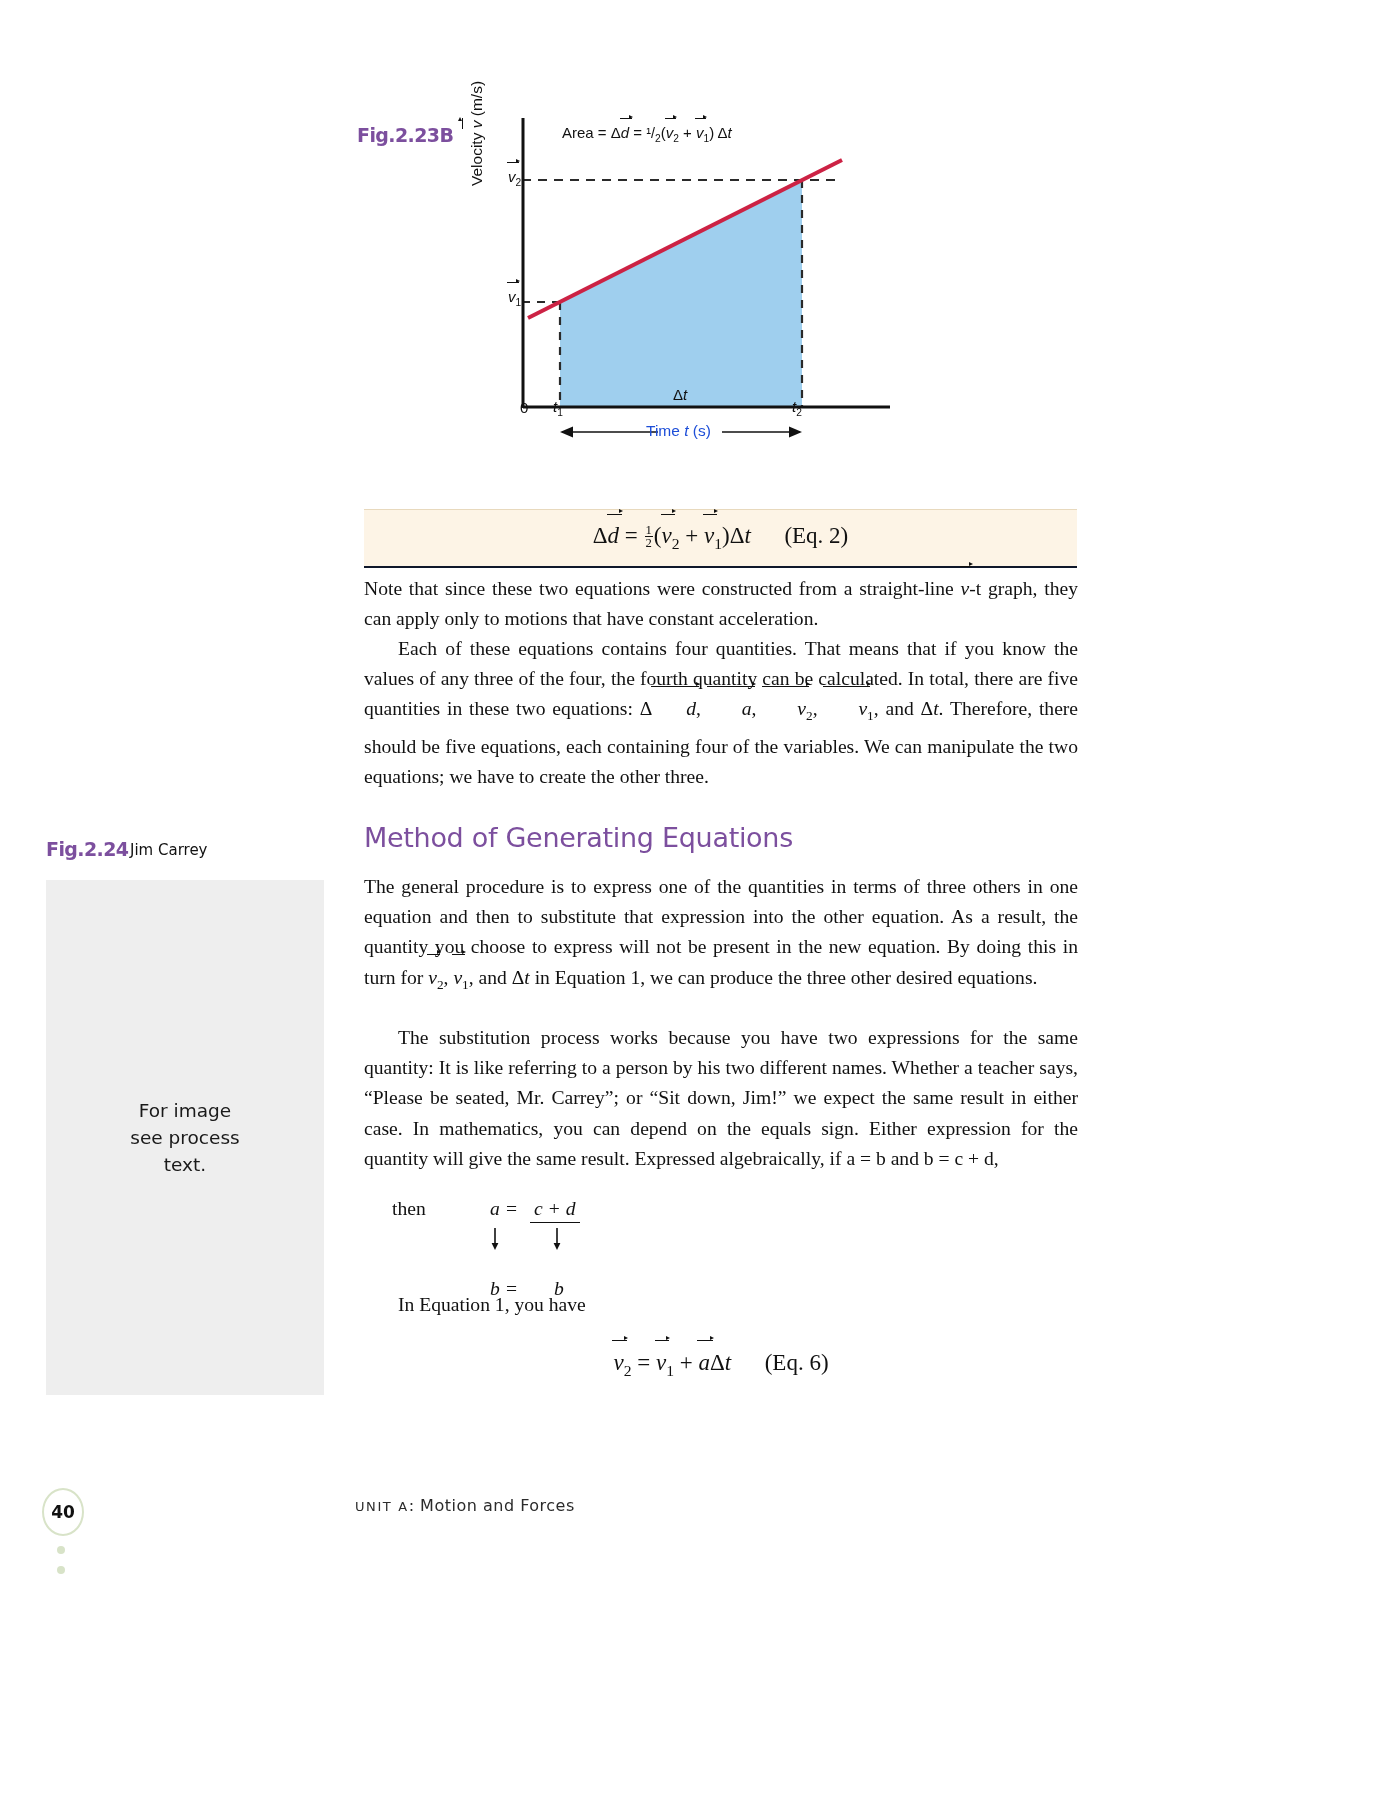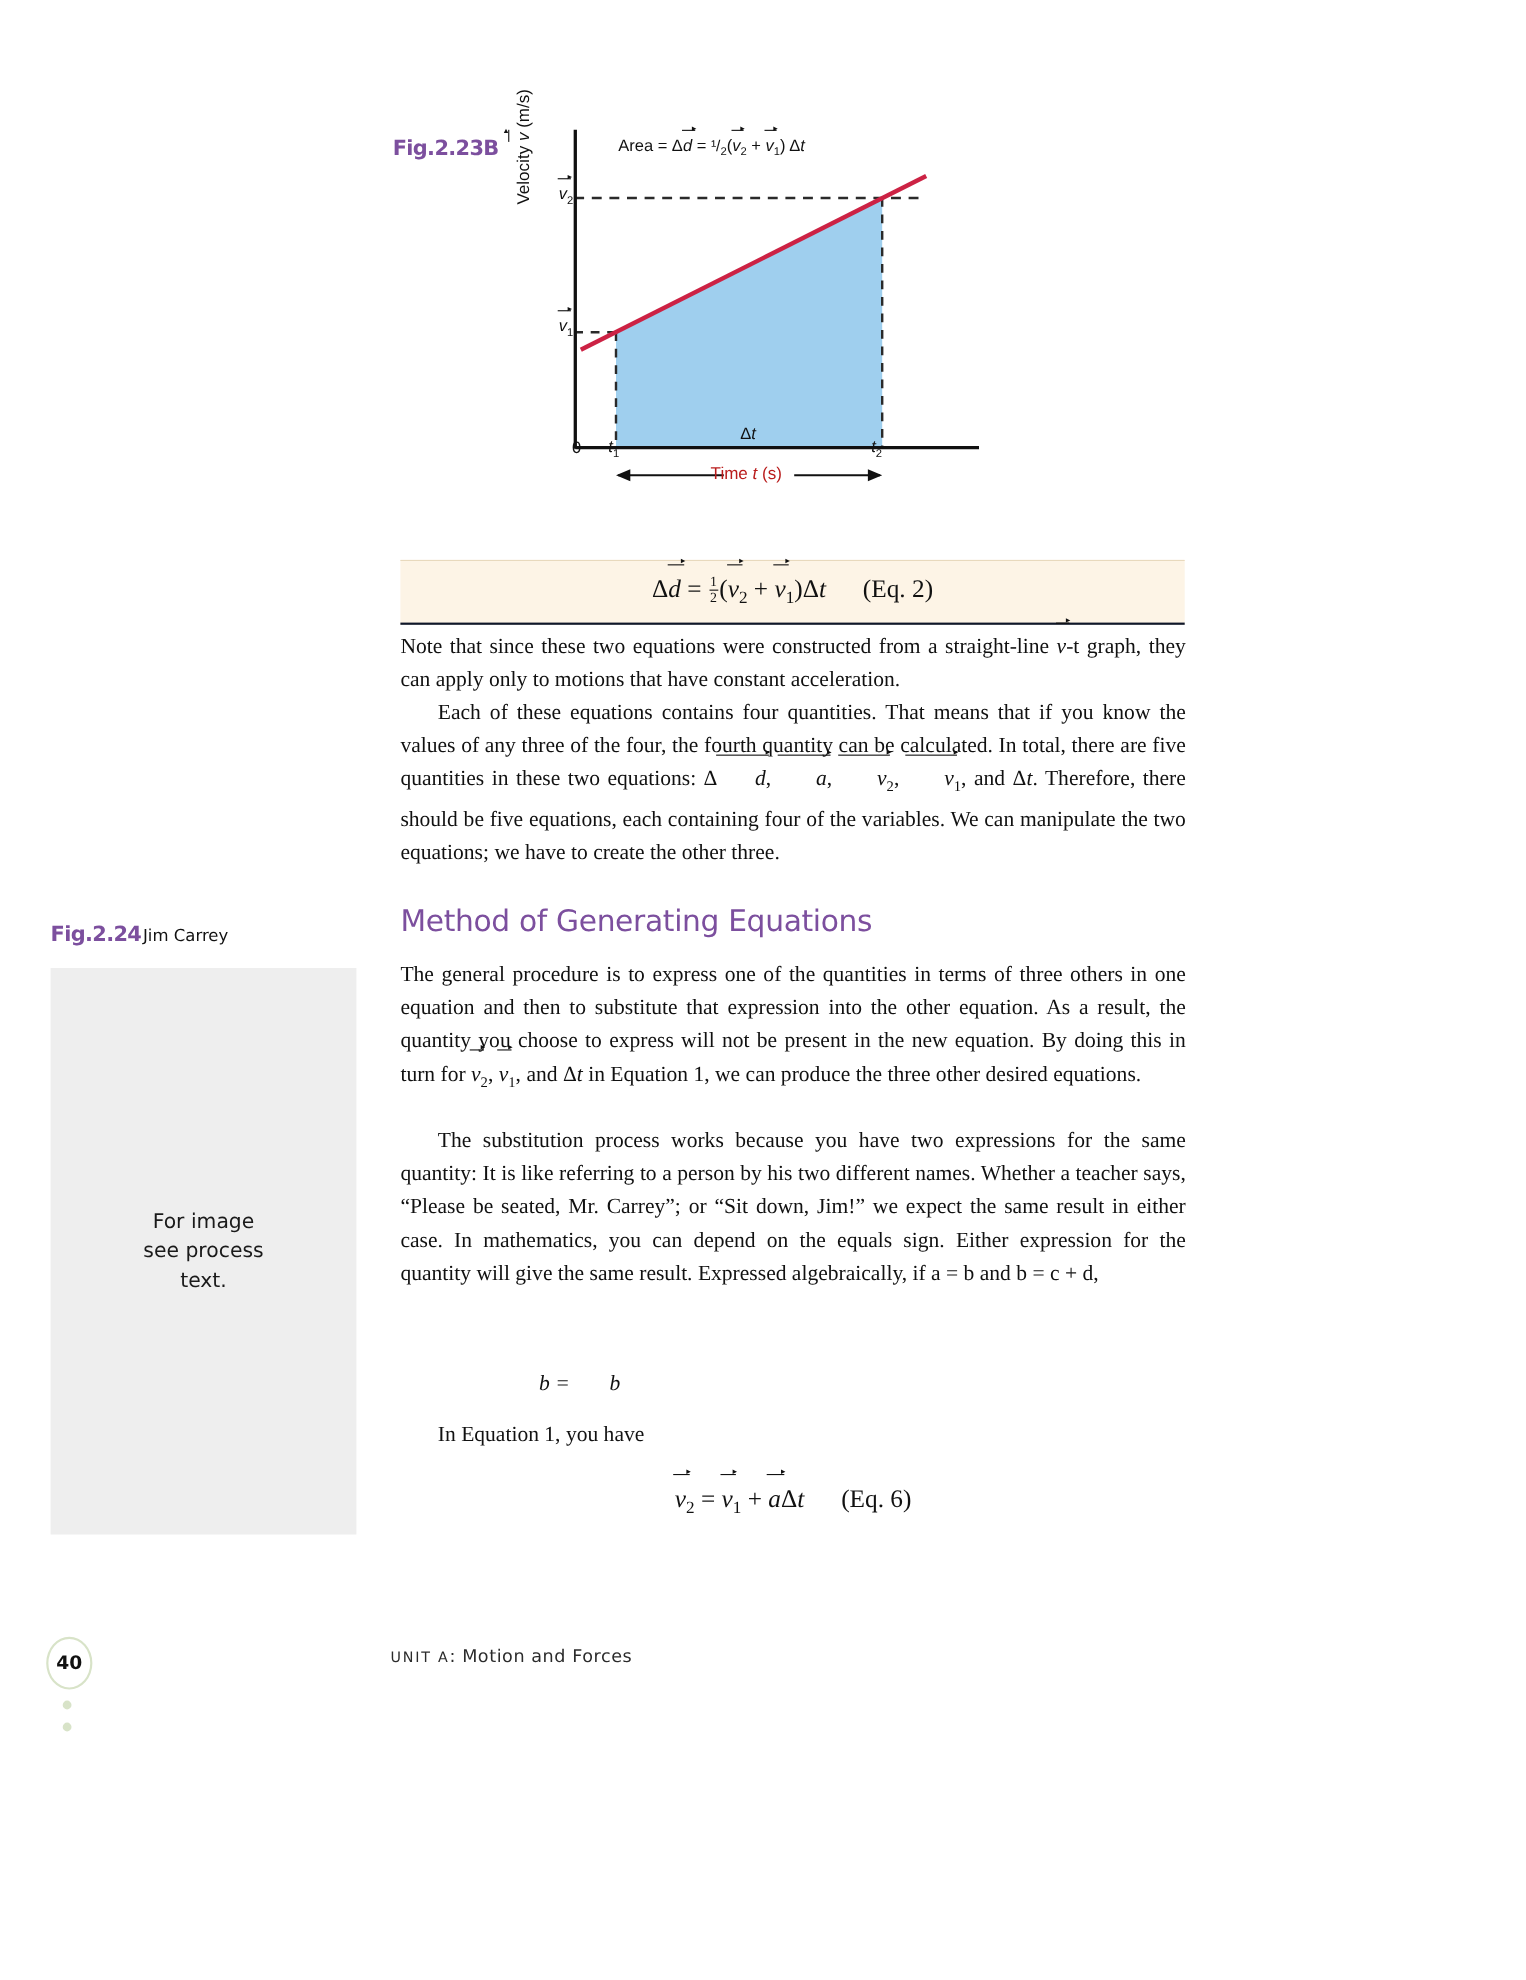--- a/index.html
+++ b/index.html
@@ -79,21 +79,21 @@
   #zero-label { left: 520px; top: 399px; font-size: 15px; }
   #t1-label { left: 553px; top: 398px; }
   #t2-label { left: 792px; top: 398px; }
   #dt-label { left: 673px; top: 386px; }
   #xlabel {
     position: absolute;
     left: 646px;
     top: 422px;
     font-family: "Liberation Sans", sans-serif;
     font-size: 15.5px;
-    color: #b91c1c;
+    color: #1d4ed8;
   }
 
   
   .vec {
     position: relative;
     display: inline-block;
     font-style: italic;
   }
   .vec::after {
     content: "";
@@ -414,20 +414,33 @@
 
 <div class="body-col" id="para-3">
   <p><span>The general procedure is to express one of the quantities in terms of three others in one equation and then to substitute that expression into the other equation. As a result, the quantity you choose to express will not be present in the new equation. By doing this in turn for </span><span class="vec">v</span><sub>2</sub>, <span class="vec">v</span><sub>1</sub>, and Δ<i>t</i><span> in Equation 1, we can produce the three other desired equations.</span></p>
 </div>
 
 <div class="body-col" id="para-4">
   <p class="indent">The substitution process works because you have two expressions for the same quantity: It is like referring to a person by his two different names. Whether a teacher says, “Please be seated, Mr. Carrey”; or “Sit down, Jim!” we expect the same result in either case. In mathematics, you can depend on the equals sign. Either expression for the quantity will give the same result. Expressed algebraically, if a = b and b = c + d,</p>
 </div>
 
 <div id="algebra-block">
+  <div id="algebra-row1">
+    <span id="then-word">then</span>
+    <span id="alg-a">a =</span>
+    <span id="alg-cd">c + d</span>
+    <svg class="dn-arrow" id="arrow-a" viewBox="0 0 10 22">
+      <line x1="5" y1="0" x2="5" y2="16" stroke="#111" stroke-width="1.6"></line>
+      <polygon points="5,22 1.6,15 8.4,15" fill="#111"></polygon>
+    </svg>
+    <svg class="dn-arrow" id="arrow-cd" viewBox="0 0 10 22">
+      <line x1="5" y1="0" x2="5" y2="16" stroke="#111" stroke-width="1.6"></line>
+      <polygon points="5,22 1.6,15 8.4,15" fill="#111"></polygon>
+    </svg>
+  </div>
   <div id="algebra-row2">
     <span id="alg-b1">b =</span>
     <span id="alg-b2">b</span>
   </div>
 </div>
 
 <div id="in-eq1-line">In Equation 1, you have</div>
 
 <div id="eq1-display">
   <span class="eqn">

